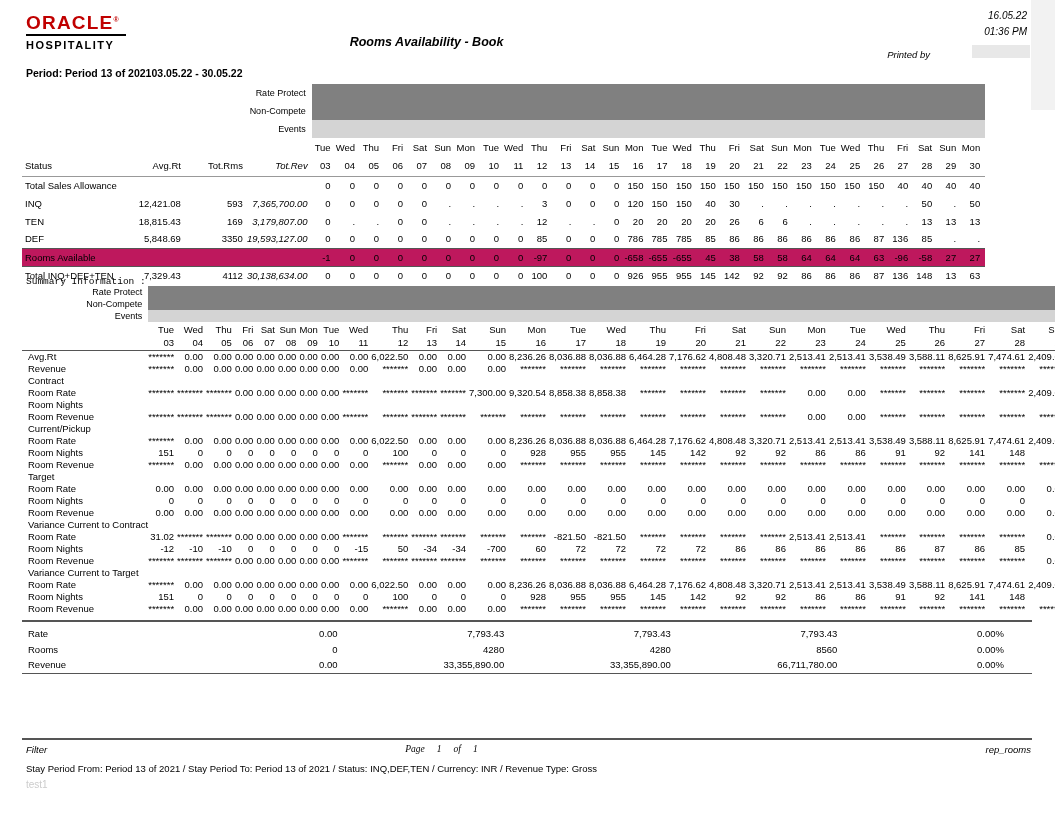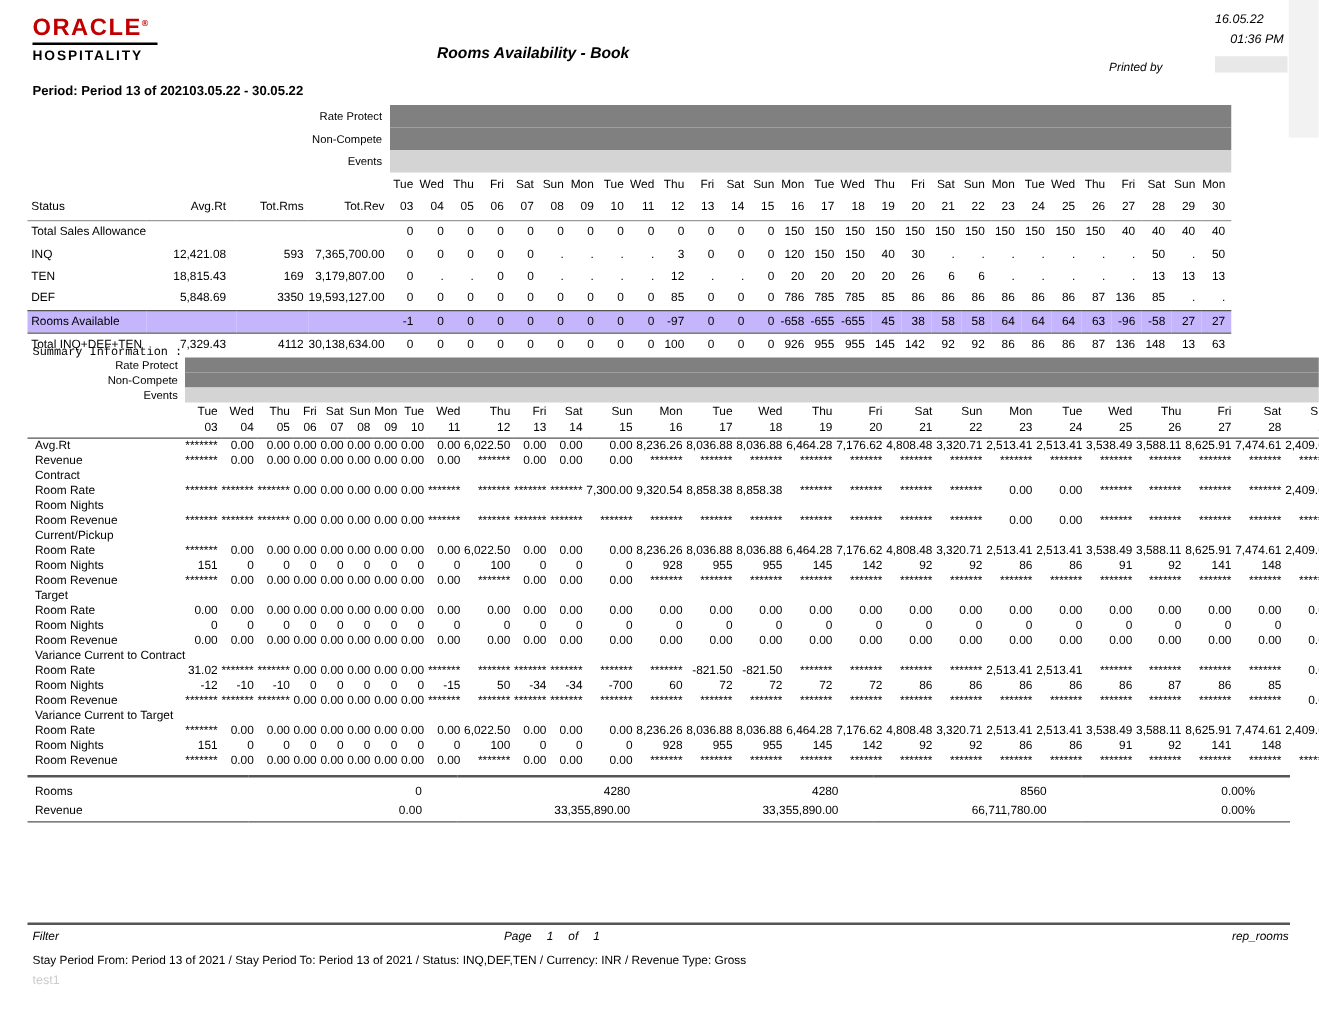--- a/index.html
+++ b/index.html
@@ -32,48 +32,48 @@
     width:100px;
   }
   .hotel-name {
     position:absolute; left:0; top:11px; width:1055px; text-align:center;
     font-style:italic; font-size:12.5px; letter-spacing:.2px;
   }
   .report-title {
     position:absolute; left:0; top:35px; width:853px; text-align:center;
     font-style:italic; font-weight:bold; font-size:12.5px;
   }
-  .hdr-date { position:absolute; right:44px; top:10px; font-style:italic; font-size:10px; text-align:right; }
+  .hdr-date { position:absolute; right:28px; top:10px; font-style:italic; font-size:10px; text-align:right; }
   .hdr-time { position:absolute; right:28px; top:26px; font-style:italic; font-size:10px; text-align:right; }
   .printed-by { position:absolute; right:125px; top:49px; font-style:italic; font-size:9.5px; }
   .printed-blank { position:absolute; right:25px; top:45px; width:58px; height:13px; background:#e8e8e8; }
 
   
   .period { position:absolute; left:26px; top:67px; font-weight:bold; font-size:10.5px; }
   .period .range { }
 
   table.g { border-collapse:collapse; font-size:9.5px; }
   table.g td, table.g th { padding:0; font-weight:normal; white-space:nowrap; }
 
   
   .main-tbl { position:absolute; left:22px; top:84px; }
   .main-tbl td { height:18px; vertical-align:middle; }
   .c-status { width:53px; text-align:left; padding-left:3px !important; }
   .c-avgrt  { width:72px; text-align:right; padding-right:8px !important; }
   .c-totrms { width:58px; text-align:right; padding-right:4px !important; }
-  .c-totrev { width:53px; text-align:right; padding-right:4px !important; }
+  .c-totrev { width:53px; text-align:right; padding-right:4px !important;font-style:italic; }
   .c-day    { width:24px; text-align:right; padding-right:5px !important; }
 
   .banner-lbl { text-align:right; font-weight:bold; font-size:9px; padding-right:6px !important; height:12px !important; }
   .band-dark { background:#808080; }
   .band-light { background:#d4d4d4; }
   .dow { text-align:right; padding-right:5px !important; font-size:9.5px; height:16px !important; }
   .hdr-lbl { font-size:9.5px; height:20px !important; }
   .rowline-bot td { border-bottom:1px solid #999; }
-  .row-avail { background:#c4b5fd; }
+  .row-avail { background:#be185d; }
   .row-avail td { border-top:1.5px solid #555; border-bottom:1.5px solid #555; }
 
   
   .sum-title { position:absolute; left:26px; top:276px; font-size:9.5px;font-family:Liberation Mono, monospace; }
   .sum-tbl { position:absolute; left:22px; top:286px; }
   .sum-tbl td { height:12px; vertical-align:middle; }
   .s-lbl { width:84px; text-align:left; padding-left:6px !important; }
   .s-lbl-r { width:84px; text-align:right; padding-right:6px !important; font-weight:bold; font-size:9px; }
   .s-day { width:35px; text-align:right; padding-right:3px !important; }
   .s-group { font-weight:bold; }
@@ -84,21 +84,21 @@
   .bud-tbl { position:absolute; left:22px; top:620px; width:1010px; border-collapse:collapse; font-size:9.5px; }
   .bud-tbl td { padding:2px 0; height:16px; }
   .bud-rule td { border-top:2px solid #555; height:4px; padding:0; }
   .bud-rule2 td { border-top:1px solid #555; height:4px; padding:0; }
   .b-lbl { width:170px; text-align:left; padding-left:6px !important; }
   .b-val { width:160px; text-align:right; padding-right:28px !important; }
 
   
   .foot-rule { position:absolute; left:22px; top:738px; width:1010px; height:2px; background:#555; }
   .foot-filter { position:absolute; left:26px; top:744px; font-style:italic; font-size:9.5px; }
-  .foot-page { position:absolute; left:0; top:744px; width:883px; text-align:center; font-style:italic; font-size:9.5px; }
+  .foot-page { position:absolute; left:0; top:744px; width:883px; text-align:center; font-style:italic; font-size:9.5px;font-family:Liberation Serif, serif; }
   .foot-page span { margin:0 6px; }
   .foot-rep { position:absolute; right:24px; top:744px; font-style:italic; font-size:9.5px; }
   .foot-stay { position:absolute; left:26px; top:763px; font-size:9.5px; }
   .foot-test { position:absolute; left:26px; top:779px; font-size:10px; color:#cccccc; }
 </style>
 </head>
 <body>
 
 <div class="page">
 
@@ -1019,20 +1019,28 @@
         </tr>
       </tbody>
   </table>
 
   <table class="bud-tbl">
     <tbody id="bud-body">
         <tr class="bud-rule">
           <td colspan="6"></td>
         </tr>
         <tr>
+          <td class="b-lbl">Rate</td>
+          <td class="b-val">0.00</td>
+          <td class="b-val">7,793.43</td>
+          <td class="b-val">7,793.43</td>
+          <td class="b-val">7,793.43</td>
+          <td class="b-val">0.00%</td>
+        </tr>
+        <tr>
           <td class="b-lbl">Rooms</td>
           <td class="b-val">0</td>
           <td class="b-val">4280</td>
           <td class="b-val">4280</td>
           <td class="b-val">8560</td>
           <td class="b-val">0.00%</td>
         </tr>
         <tr>
           <td class="b-lbl">Revenue</td>
           <td class="b-val">0.00</td>

